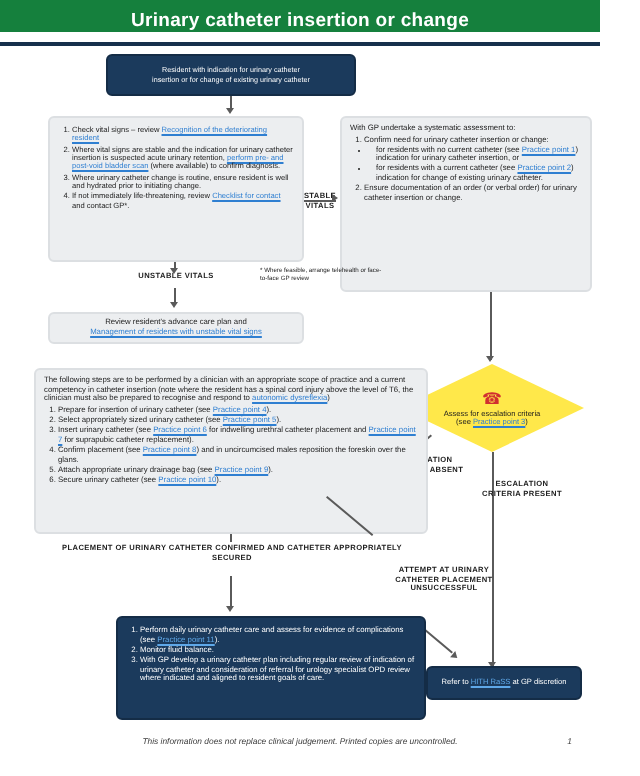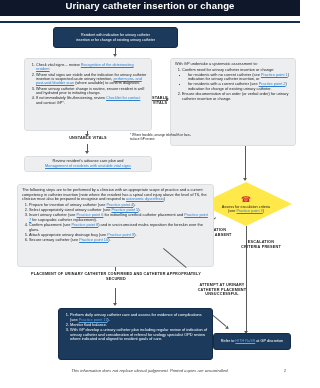--- a/index.html
+++ b/index.html
@@ -9,22 +9,22 @@
     font-family: "Liberation Sans", sans-serif;
     position: relative;
     overflow: hidden;
   }
   .page { position: relative; width: 300px; height: 388px; }
 
   
   .header {
     position: absolute; left: 0; top: 0;
     width: 300px; height: 16px;
-    background: #0f172a;
-    display: flex; align-items: flex-start; justify-content: center;
+    background: #15803d;
+    display: flex; align-items: flex-end; justify-content: center;
   }
   .header-title {
     color: #ffffff;
     font-size: 9.5px;
     font-weight: bold;
     letter-spacing: 0.15px;
   }
   .header-rule {
     position: absolute; left:0; top: 21px; width: 300px; height: 2px;
     background: #16304c;

